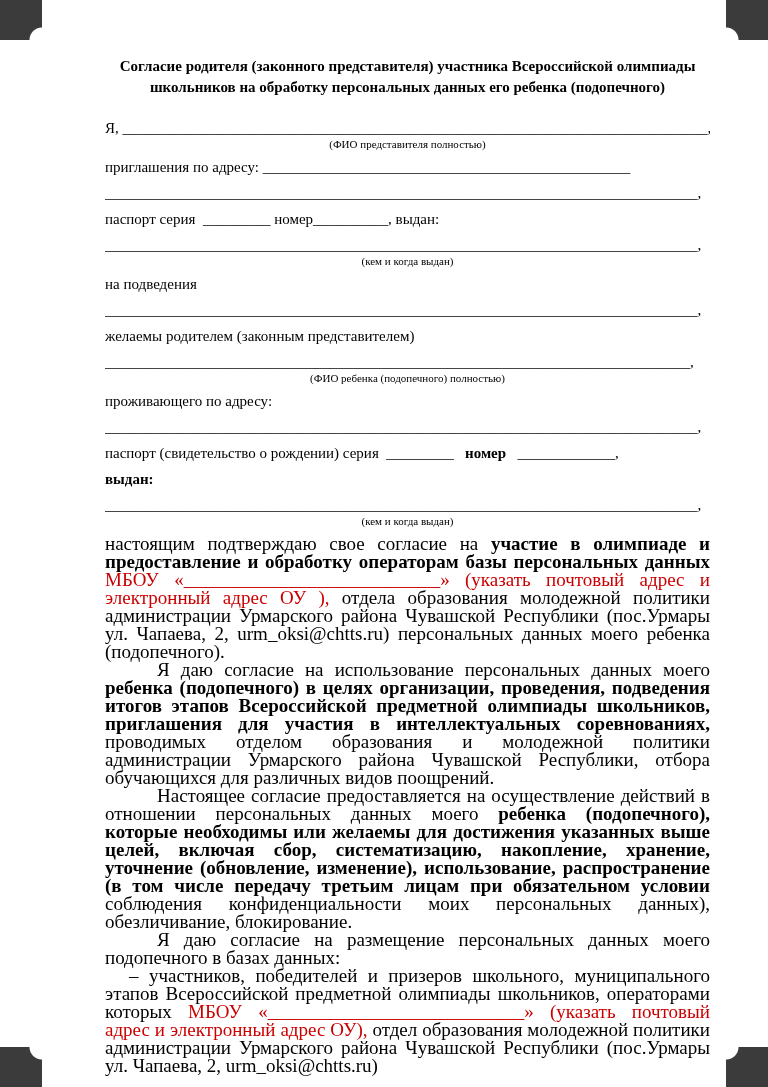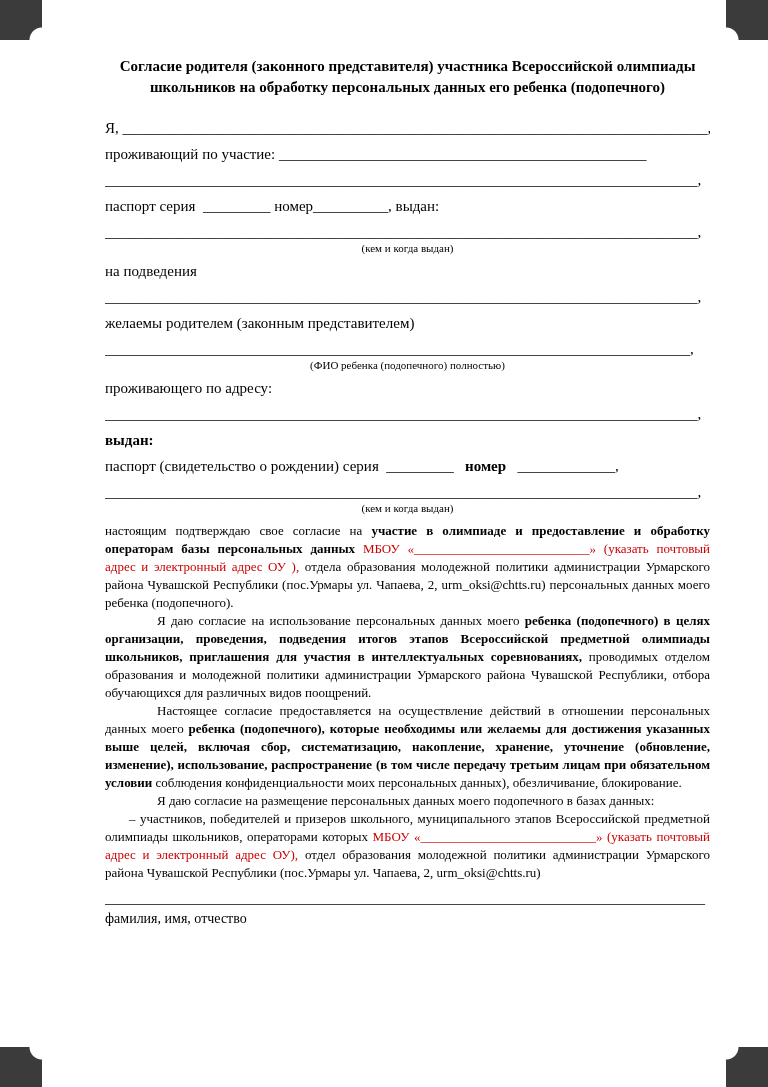--- a/index.html
+++ b/index.html
@@ -35,21 +35,21 @@
     overflow: hidden;
   }
   .caption {
     font-size: 11px;
     line-height: 13px;
     text-align: center;
   }
 
   .paras { margin-top: 7px; }
   .para {
-    font-size: 13px;
+    font-size: 19px;
     line-height: 18px;
     text-align: justify;
   }
   .para.ind  { text-indent: 52px; }
   .para.dash { text-indent: 24px; }
 
   .b   { font-weight: bold; }
   .red { color: var(--red, #cc0000); }
 
   .footer-caption {
@@ -65,34 +65,35 @@
 <div class="corner tl"></div>
 <div class="corner tr"></div>
 <div class="corner bl"></div>
 <div class="corner br"></div>
 
 <div class="content">
   <div class="title">Согласие родителя (законного представителя) участника Всероссийской олимпиады школьников на обработку персональных данных его ребенка (подопечного)</div>
 
   <div>
       <div class="fline">Я, ______________________________________________________________________________,</div>
-      <div class="fline">проживающий по участие: _________________________________________________</div>
+      <div class="caption">(ФИО представителя полностью)</div>
+      <div class="fline">приглашения по адресу: _________________________________________________</div>
       <div class="fline">_______________________________________________________________________________,</div>
       <div class="fline">паспорт серия &nbsp;_________ номер__________, выдан:</div>
       <div class="fline">_______________________________________________________________________________,</div>
       <div class="caption">(кем и когда выдан)</div>
       <div class="fline">на подведения</div>
       <div class="fline">_______________________________________________________________________________,</div>
       <div class="fline">желаемы родителем (законным представителем)</div>
       <div class="fline">______________________________________________________________________________,</div>
       <div class="caption">(ФИО ребенка (подопечного) полностью)</div>
       <div class="fline">проживающего по адресу:</div>
       <div class="fline">_______________________________________________________________________________,</div>
+      <div class="fline"><span>паспорт (свидетельство о рождении) серия &nbsp;_________ &nbsp;&nbsp;</span><span class="b">номер</span><span> &nbsp;&nbsp;_____________,</span></div>
       <div class="fline"><span class="b">выдан:</span></div>
-      <div class="fline"><span>паспорт (свидетельство о рождении) серия &nbsp;_________ &nbsp;&nbsp;</span><span class="b">номер</span><span> &nbsp;&nbsp;_____________,</span></div>
       <div class="fline">_______________________________________________________________________________,</div>
       <div class="caption">(кем и когда выдан)</div>
     </div>
 
   <div class="paras">
       <div class="para"><span>настоящим подтверждаю свое согласие на </span><span class="b">участие в олимпиаде и предоставление и обработку операторам базы персональных данных </span><span class="red">МБОУ «___________________________» (указать почтовый адрес и электронный адрес ОУ ),</span><span> отдела образования молодежной политики администрации Урмарского района Чувашской Республики (пос.Урмары ул. Чапаева, 2, urm_oksi@chtts.ru) персональных данных моего ребенка (подопечного).</span></div>
       <div class="para ind"><span>Я даю согласие на использование персональных данных моего </span><span class="b">ребенка (подопечного) в целях организации, проведения, подведения итогов этапов Всероссийской предметной олимпиады школьников, приглашения для участия в интеллектуальных соревнованиях,</span><span> проводимых отделом образования и молодежной политики администрации Урмарского района Чувашской Республики, отбора обучающихся для различных видов поощрений.</span></div>
       <div class="para ind"><span>Настоящее согласие предоставляется на осуществление действий в отношении персональных данных моего </span><span class="b">ребенка (подопечного), которые необходимы или желаемы для достижения указанных выше целей, включая сбор, систематизацию, накопление, хранение, уточнение (обновление, изменение), использование, распространение (в том числе передачу третьим лицам при обязательном условии</span><span> соблюдения конфиденциальности моих персональных данных), обезличивание, блокирование.</span></div>
       <div class="para ind"><span>Я даю согласие на размещение персональных данных моего подопечного в базах данных:</span></div>
       <div class="para dash"><span>– участников, победителей и призеров школьного, муниципального этапов Всероссийской предметной олимпиады школьников, операторами которых </span><span class="red">МБОУ «___________________________» (указать почтовый адрес и электронный адрес ОУ),</span><span> отдел образования молодежной политики администрации Урмарского района Чувашской Республики (пос.Урмары ул. Чапаева, 2, urm_oksi@chtts.ru)</span></div>

